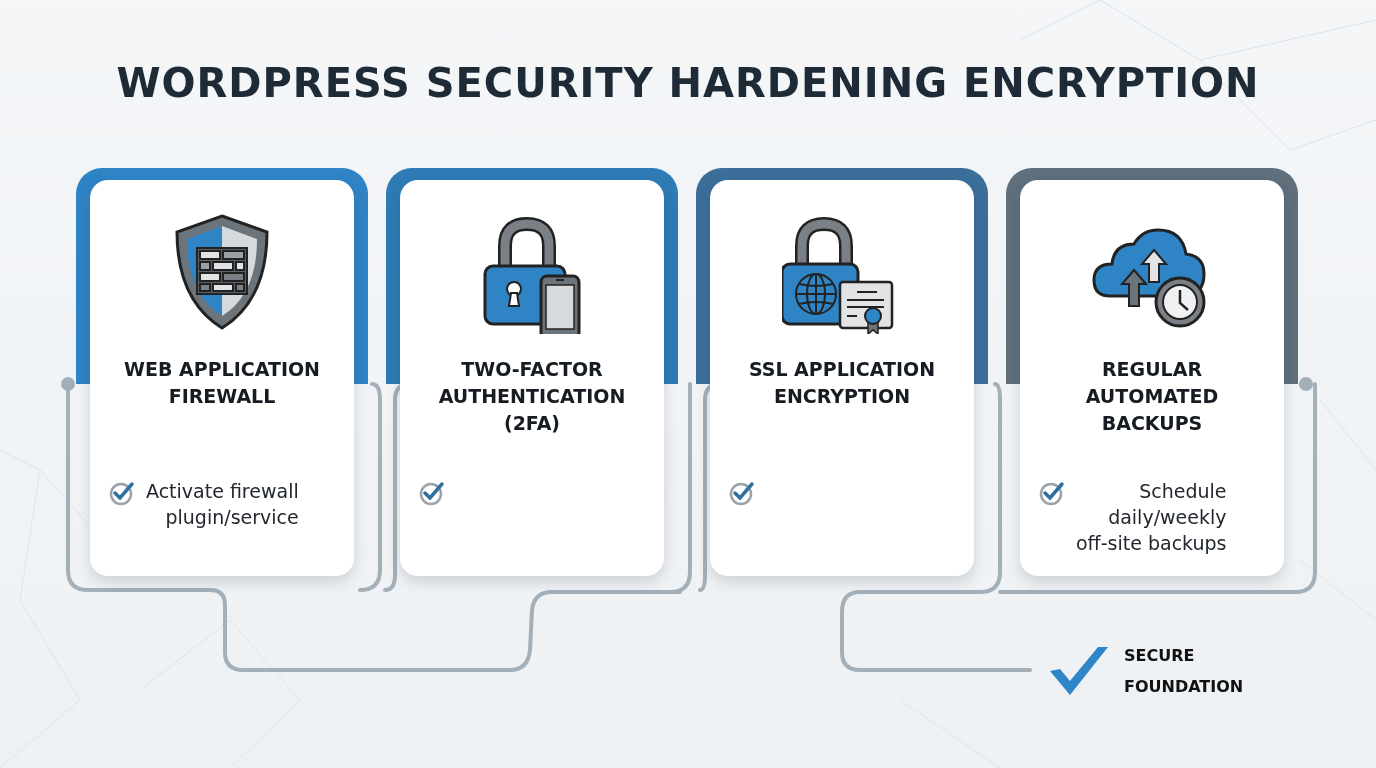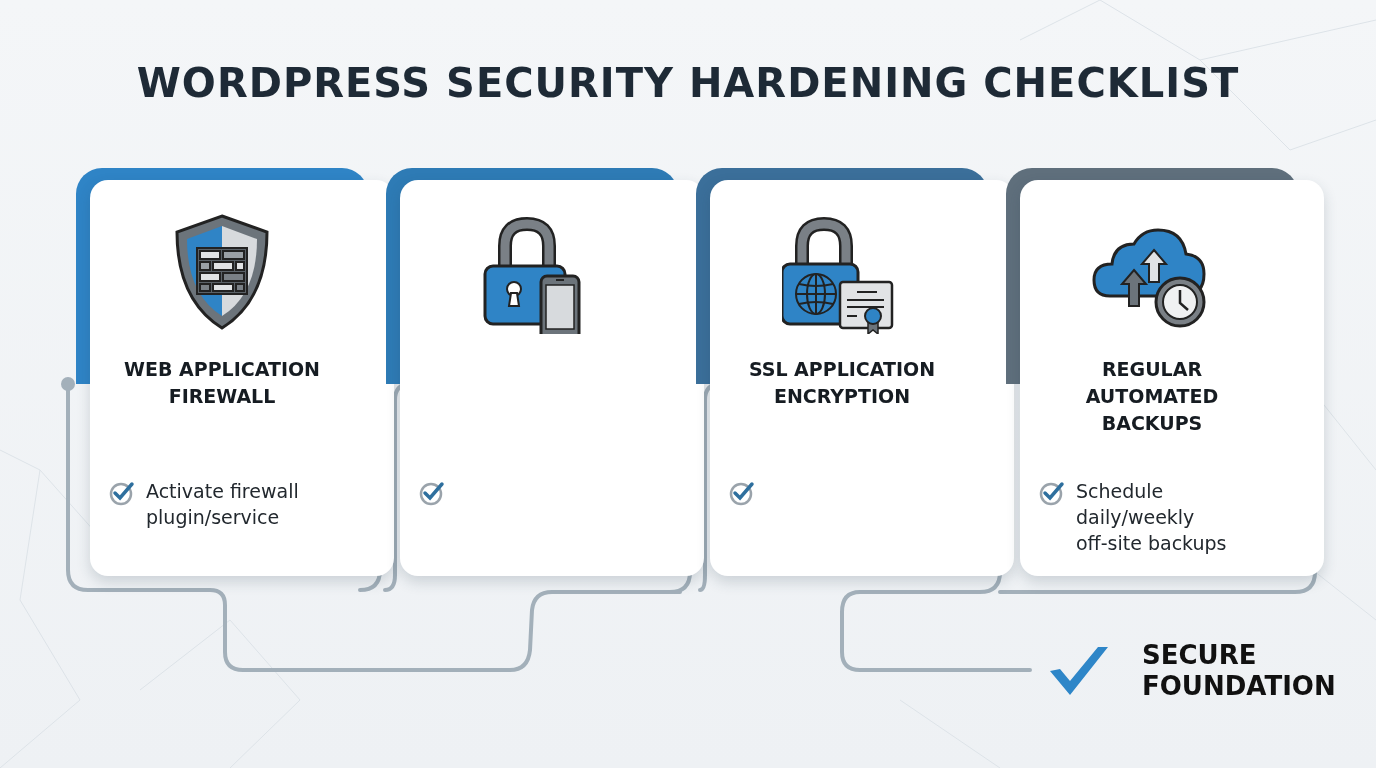--- a/index.html
+++ b/index.html
@@ -19,41 +19,40 @@
     position:absolute; top:168px; width:292px; height:410px;
   }
   .card-frame {
     position:absolute; left:0; top:0; width:292px; height:216px;
     border-radius:26px 26px 0 0;
   }
   .card {
     position:absolute; left:14px; top:12px; width:264px; height:396px;
     background:#ffffff; border-radius:18px;
     box-shadow: 0 6px 14px rgba(40,60,80,0.18);
-    padding-left: 40px;
   }
   .icon { position:absolute; left:0; top:30px; width:264px; height:130px; display:flex; justify-content:center; }
   .card-title {
     position:absolute; left:0; top:176px; width:264px; text-align:center;
     font-family:"DejaVu Sans", sans-serif; font-weight:bold; font-size:19px; line-height:27px;
     color:#161c22; white-space:pre-line;
   }
   .check-item {
     position:absolute; left:18px; top:298px; width:236px; display:flex; align-items:flex-start;
   }
   .check-icon { width:28px; height:28px; flex:none; margin-top:1px; }
   .check-text {
     margin-left:10px; font-family:"DejaVu Sans", sans-serif; font-size:19px; line-height:26px;
-    color:#22282e; white-space:pre-line;
+    color:#22282e; white-space:pre-line;text-align:right;
   }
   .secure {
     position:absolute; left:1048px; top:640px; display:flex; align-items:center;
   }
   .secure-text {
-    margin-left:32px; font-family:"DejaVu Sans", sans-serif; font-weight:bold; font-size:26px;
+    margin-left:14px; font-family:"DejaVu Sans", sans-serif; font-weight:bold; font-size:16px;
     line-height:31px; color:#111; white-space:pre-line;
   }
 </style>
 </head>
 <body>
 
 <svg class="bg-lines" viewBox="0 0 1376 768">
   <g stroke="#dde3e8" stroke-width="1" fill="none">
     <path d="M0 450 L40 470 L20 600 L80 700 L0 768"></path>
     <path d="M40 470 L120 560"></path>
@@ -61,21 +60,21 @@
     <path d="M140 690 L230 620"></path>
     <path d="M1100 0 L1200 60 L1376 20"></path>
     <path d="M1200 60 L1290 150 L1376 120"></path>
     <path d="M1020 40 L1100 0"></path>
     <path d="M1320 400 L1376 470"></path>
     <path d="M1300 560 L1376 620"></path>
     <path d="M900 700 L1000 768"></path>
   </g>
 </svg>
 
-<div class="title">WORDPRESS SECURITY HARDENING CHECKLIST</div>
+<div class="title">WORDPRESS SECURITY HARDENING ENCRYPTION</div>
 
 <svg class="connectors" viewBox="0 0 1376 768">
   <g fill="none" stroke="#a3b0ba" stroke-width="4" stroke-linecap="round">
 
     <path d="M68 384 L68 570 Q68 590 88 590 L210 590 Q225 590 225 605 L225 652 Q225 670 243 670 L510 670 Q528 670 530 650 L532 610 Q534 592 552 592 L680 592"></path>
     <path d="M372 384 Q380 384 380 400 L380 570 Q380 590 360 590"></path>
     <path d="M385 590 Q395 590 395 575 L395 400 Q395 384 410 384"></path>
 
     <path d="M690 384 L690 572 Q690 592 670 592"></path>
     <path d="M700 590 Q705 590 705 575 L705 400 Q705 384 720 384"></path>
@@ -132,20 +131,23 @@
         <path d="M28 56 L28 36 Q28 14 50 14 Q72 14 72 36 L72 56" fill="none" stroke="#222" stroke-width="14"></path>
         <path d="M28 56 L28 36 Q28 14 50 14 Q72 14 72 36 L72 56" fill="none" stroke="#7a8086" stroke-width="9"></path>
         <rect x="8" y="56" width="80" height="58" rx="8" fill="#2f84c6" stroke="#222" stroke-width="3"></rect>
         <circle cx="37" cy="79" r="7" fill="#fff" stroke="#222" stroke-width="2"></circle>
         <path d="M34 83 L32 96 L42 96 L40 83 Z" fill="#fff" stroke="#222" stroke-width="2"></path>
         <rect x="64" y="66" width="38" height="64" rx="6" fill="#6c747b" stroke="#222" stroke-width="3"></rect>
         <rect x="69" y="75" width="28" height="44" fill="#d7dadd" stroke="#222" stroke-width="1.5"></rect>
         <line x1="79" y1="70" x2="87" y2="70" stroke="#222" stroke-width="2"></line>
       </svg>
     </div>
+    <div class="card-title">TWO-FACTOR
+AUTHENTICATION
+(2FA)</div>
     <div class="check-item">
       <svg class="check-icon" viewBox="0 0 28 28">
         <circle cx="13" cy="15" r="10" fill="none" stroke="#9aa3ab" stroke-width="2.5"></circle>
         <path d="M7 14 L12 19 L24 5" fill="none" stroke="#2e6f9e" stroke-width="3.5" stroke-linecap="round"></path>
       </svg>
     </div>
   </div>
 </div>
 
 <div class="card-wrap" style="left:696px">

